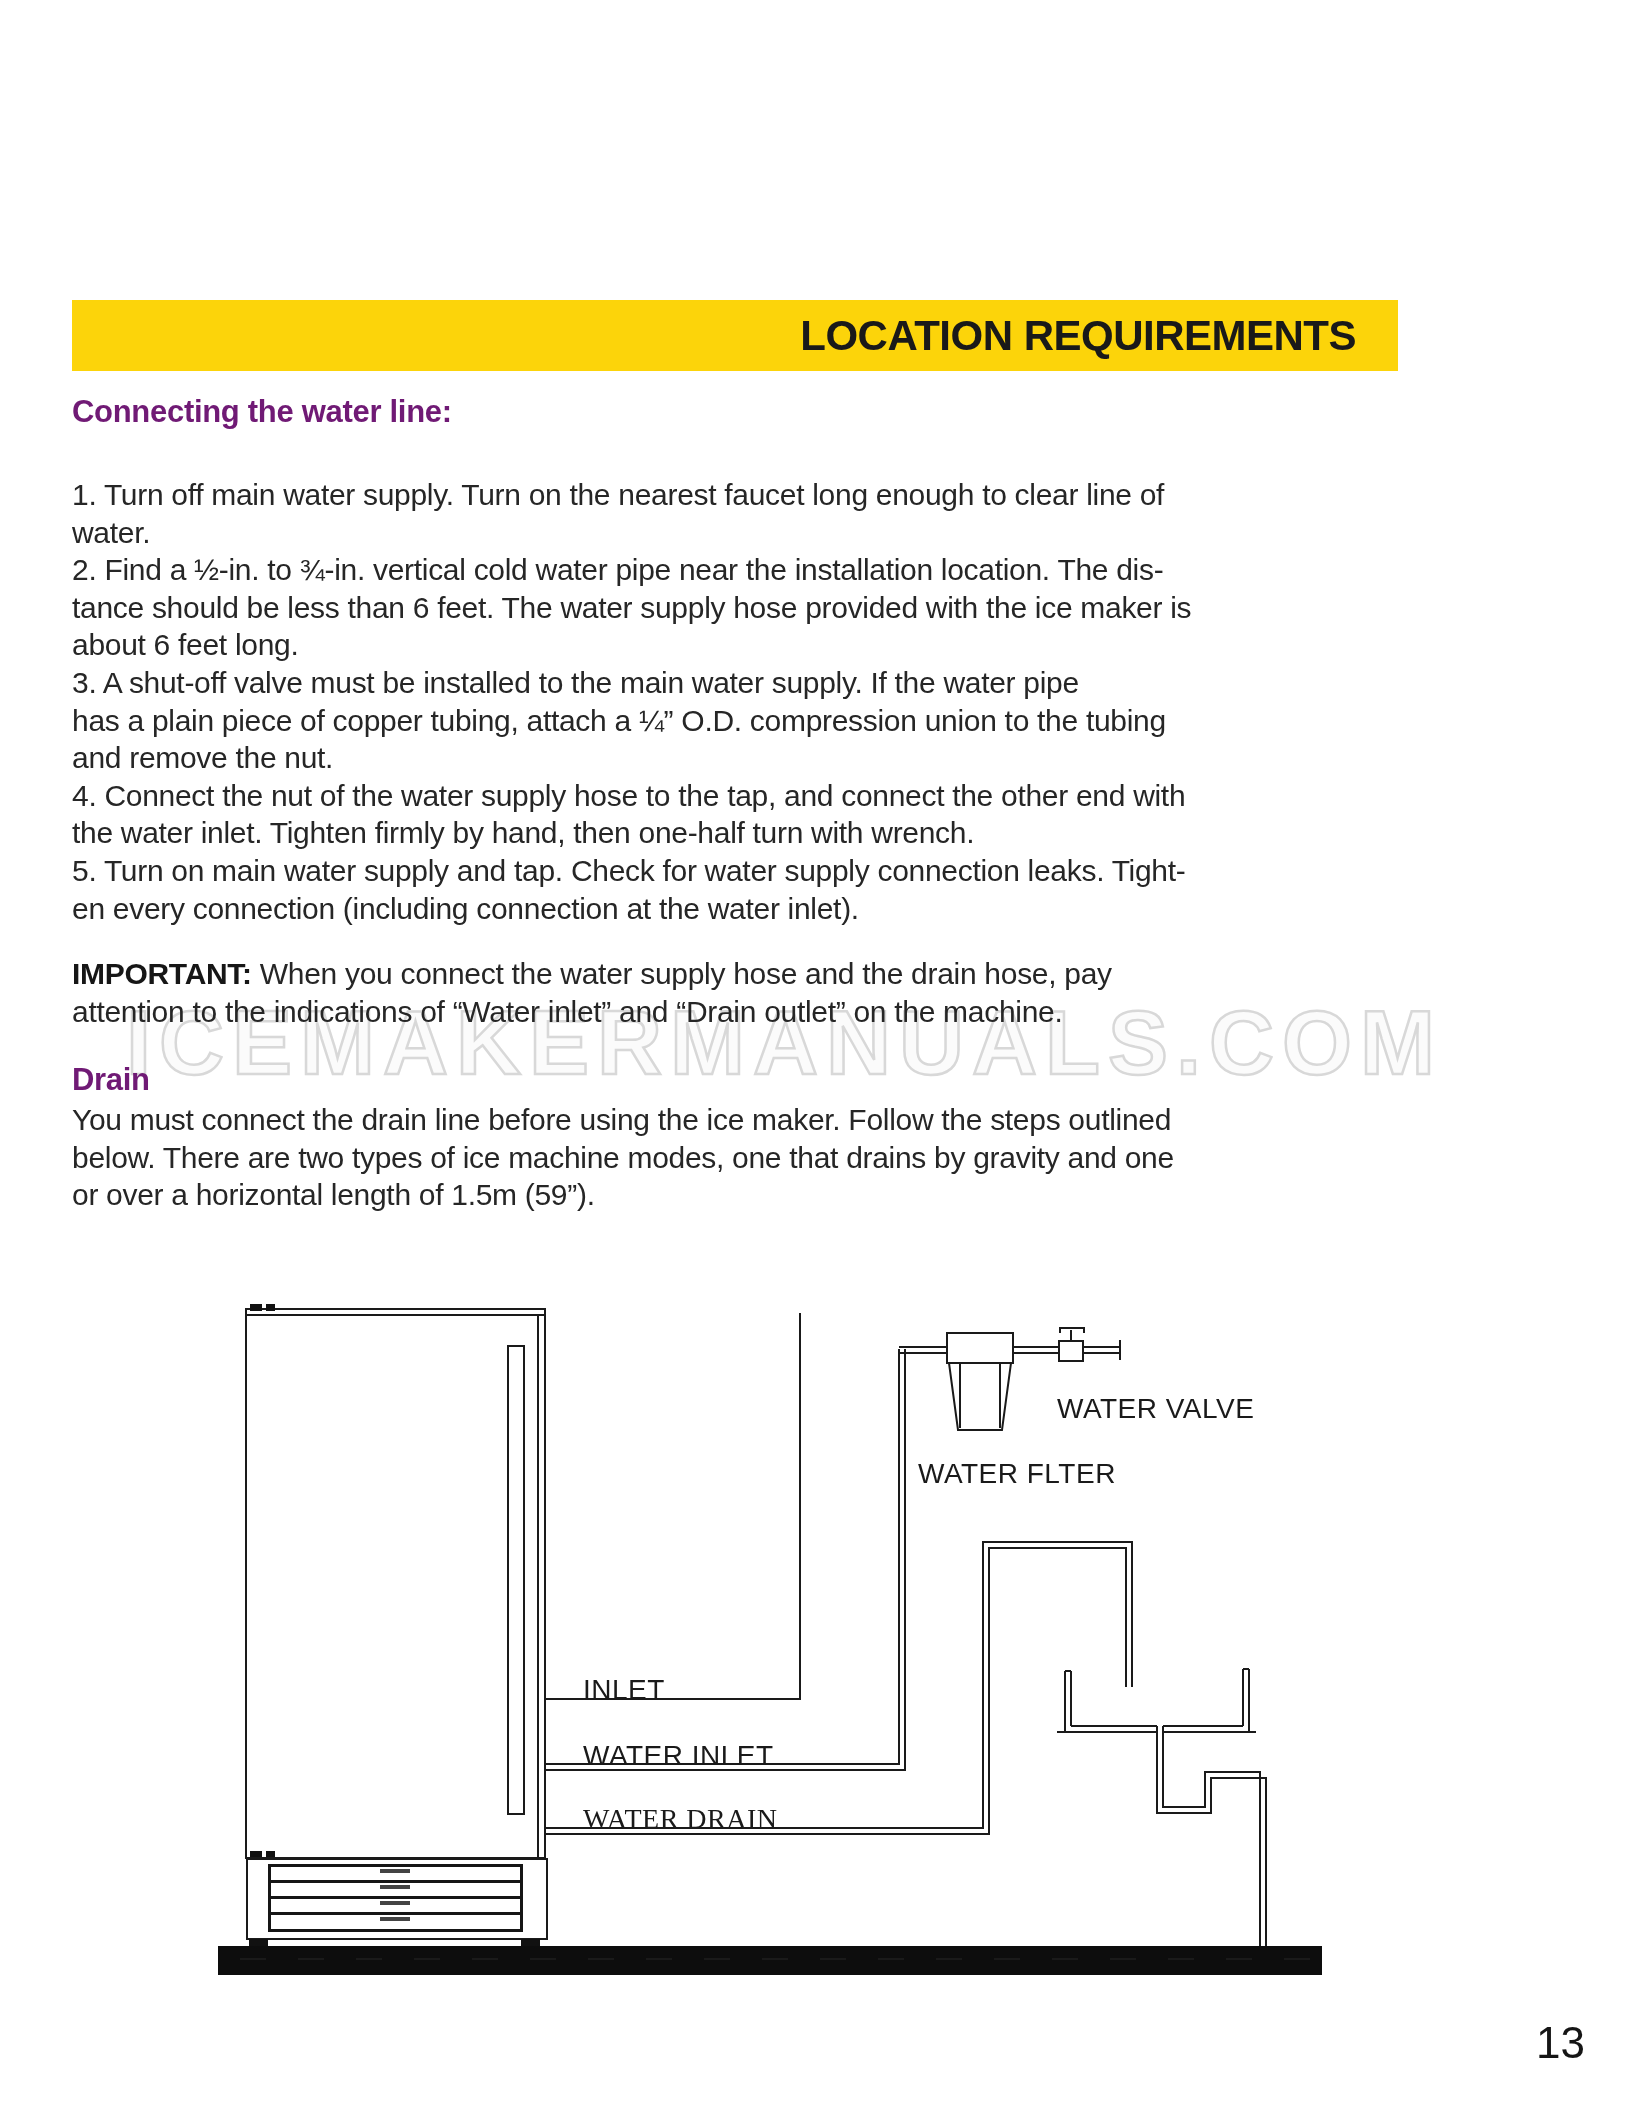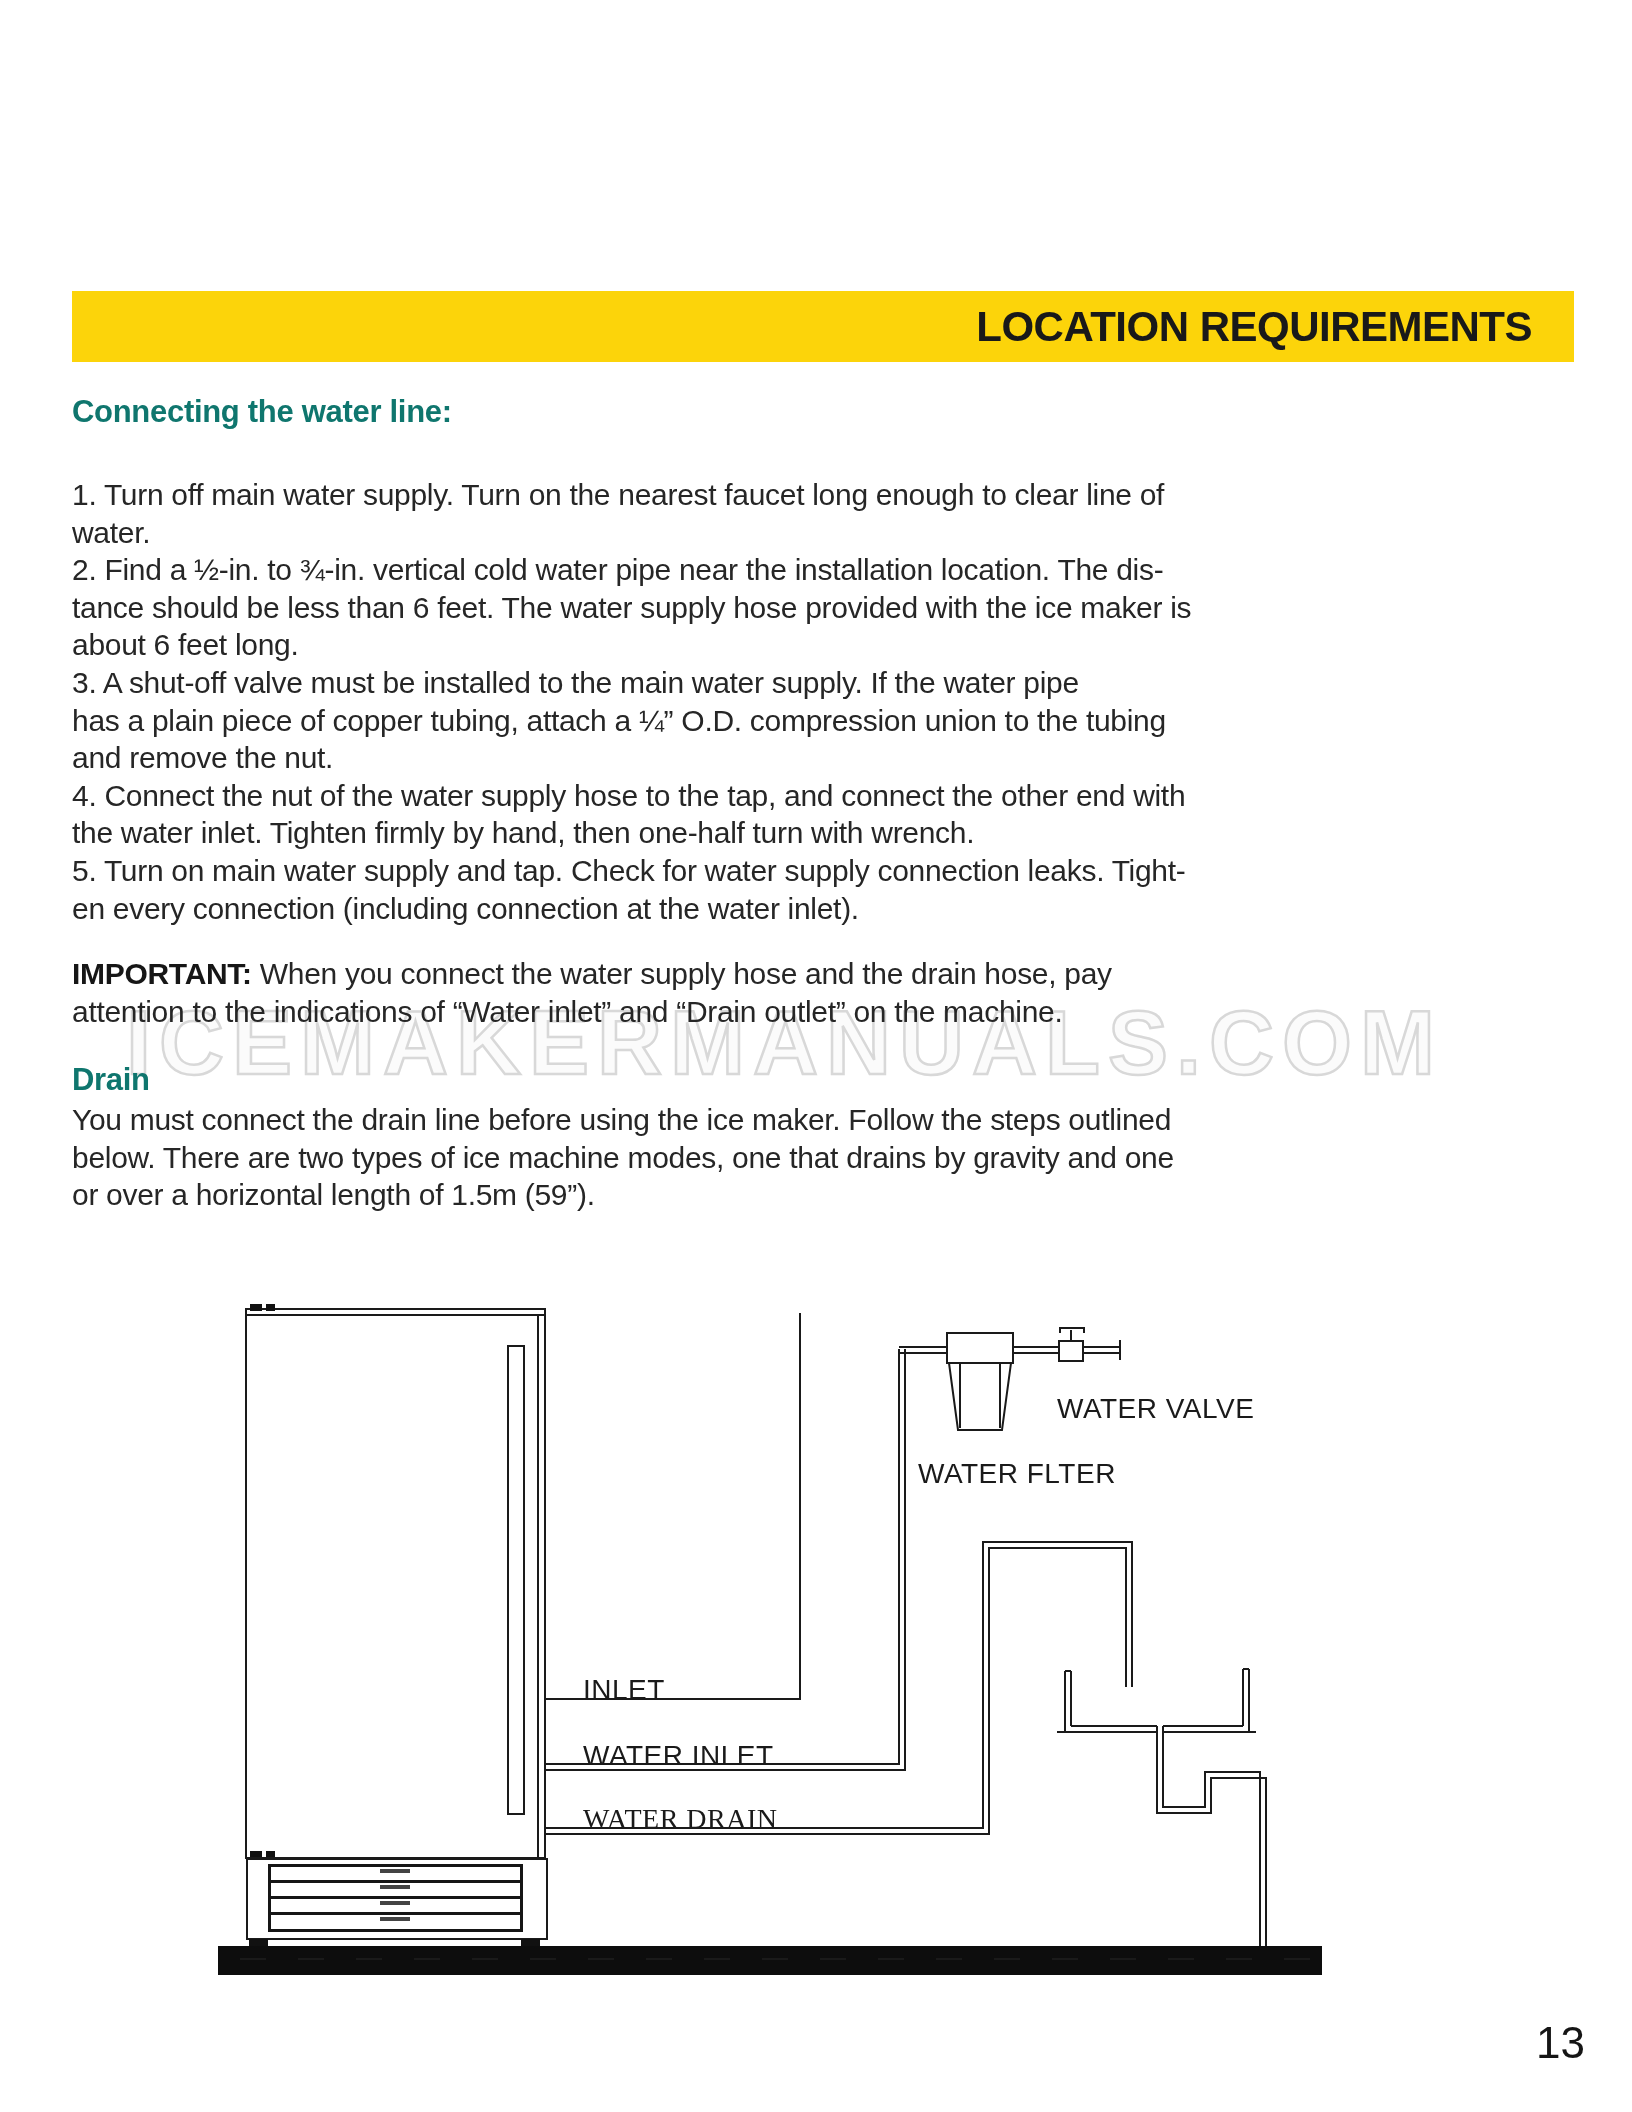--- a/index.html
+++ b/index.html
@@ -2,29 +2,29 @@
 <html><head>
 <meta charset="utf-8">
 <style>
   html,body{margin:0;padding:0;background:#ffffff;}
   .page{
     position:relative;width:1632px;height:2112px;background:#ffffff;
     font-family:"Liberation Sans","DejaVu Sans",sans-serif;color:#222;
     overflow:hidden;
   }
   .banner{
-    position:absolute;left:72px;top:291px;width:1502px;height:71px;
+    position:absolute;left:72px;top:300px;width:1326px;height:71px;
     background:#FCD40A;z-index:2;
   }
   .banner .title{
     display:block;line-height:71px;text-align:right;padding-right:42px;
     font-size:42px;font-weight:700;color:#191919;letter-spacing:-0.5px;
   }
   .textblock{position:absolute;left:72px;z-index:2;white-space:nowrap;}
-  .h-bold{font-size:31px;font-weight:700;color:#0f766e;letter-spacing:-0.3px;}
+  .h-bold{font-size:31px;font-weight:700;color:#701a75;letter-spacing:-0.3px;}
   .bodyline{font-size:30px;line-height:37.6px;color:#262626;letter-spacing:-0.3px;}
   .wm-svg{position:absolute;left:118px;top:988px;z-index:1;}
   .wm-text{
     font-family:"Liberation Sans","DejaVu Sans",sans-serif;font-weight:700;
     font-size:90px;letter-spacing:8px;fill:#fbfbfb;stroke:#d8d8d8;stroke-width:2.5px;
   }
   .diagram-svg{position:absolute;left:0;top:0;z-index:1;}
   .diag-label{
     position:absolute;z-index:2;font-size:28px;color:#1a1a1a;letter-spacing:0.5px;
     white-space:nowrap;

